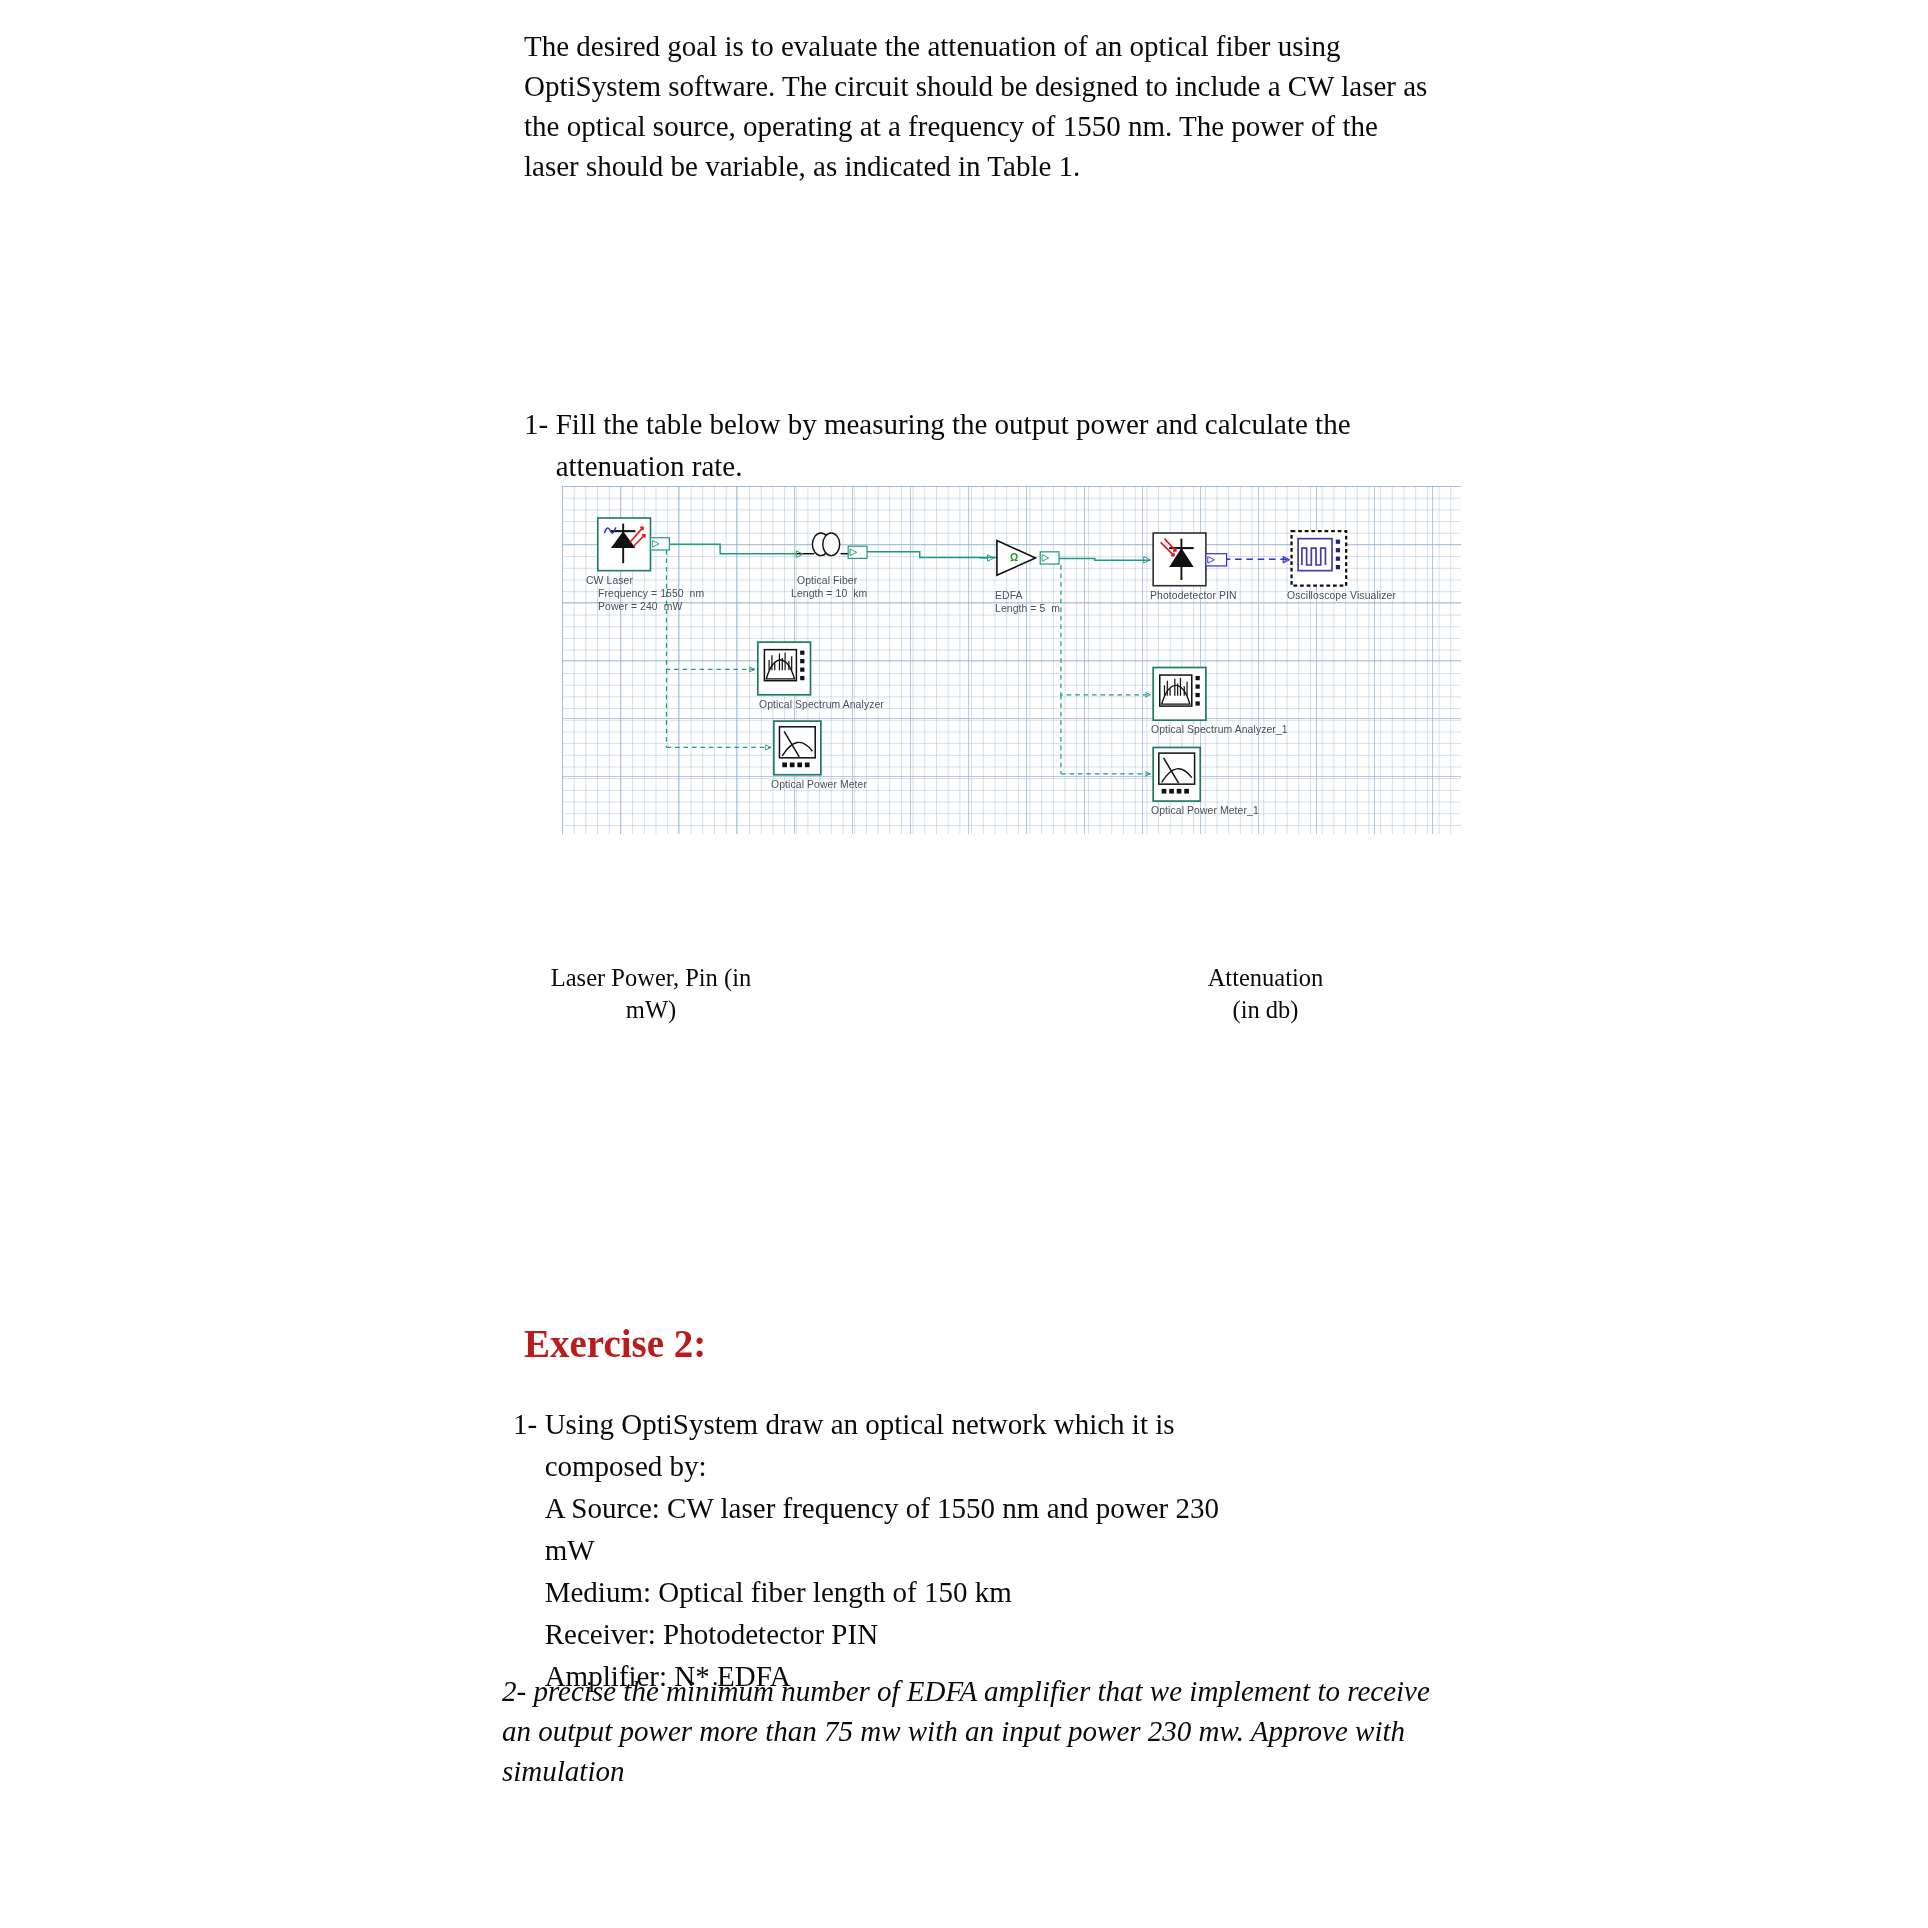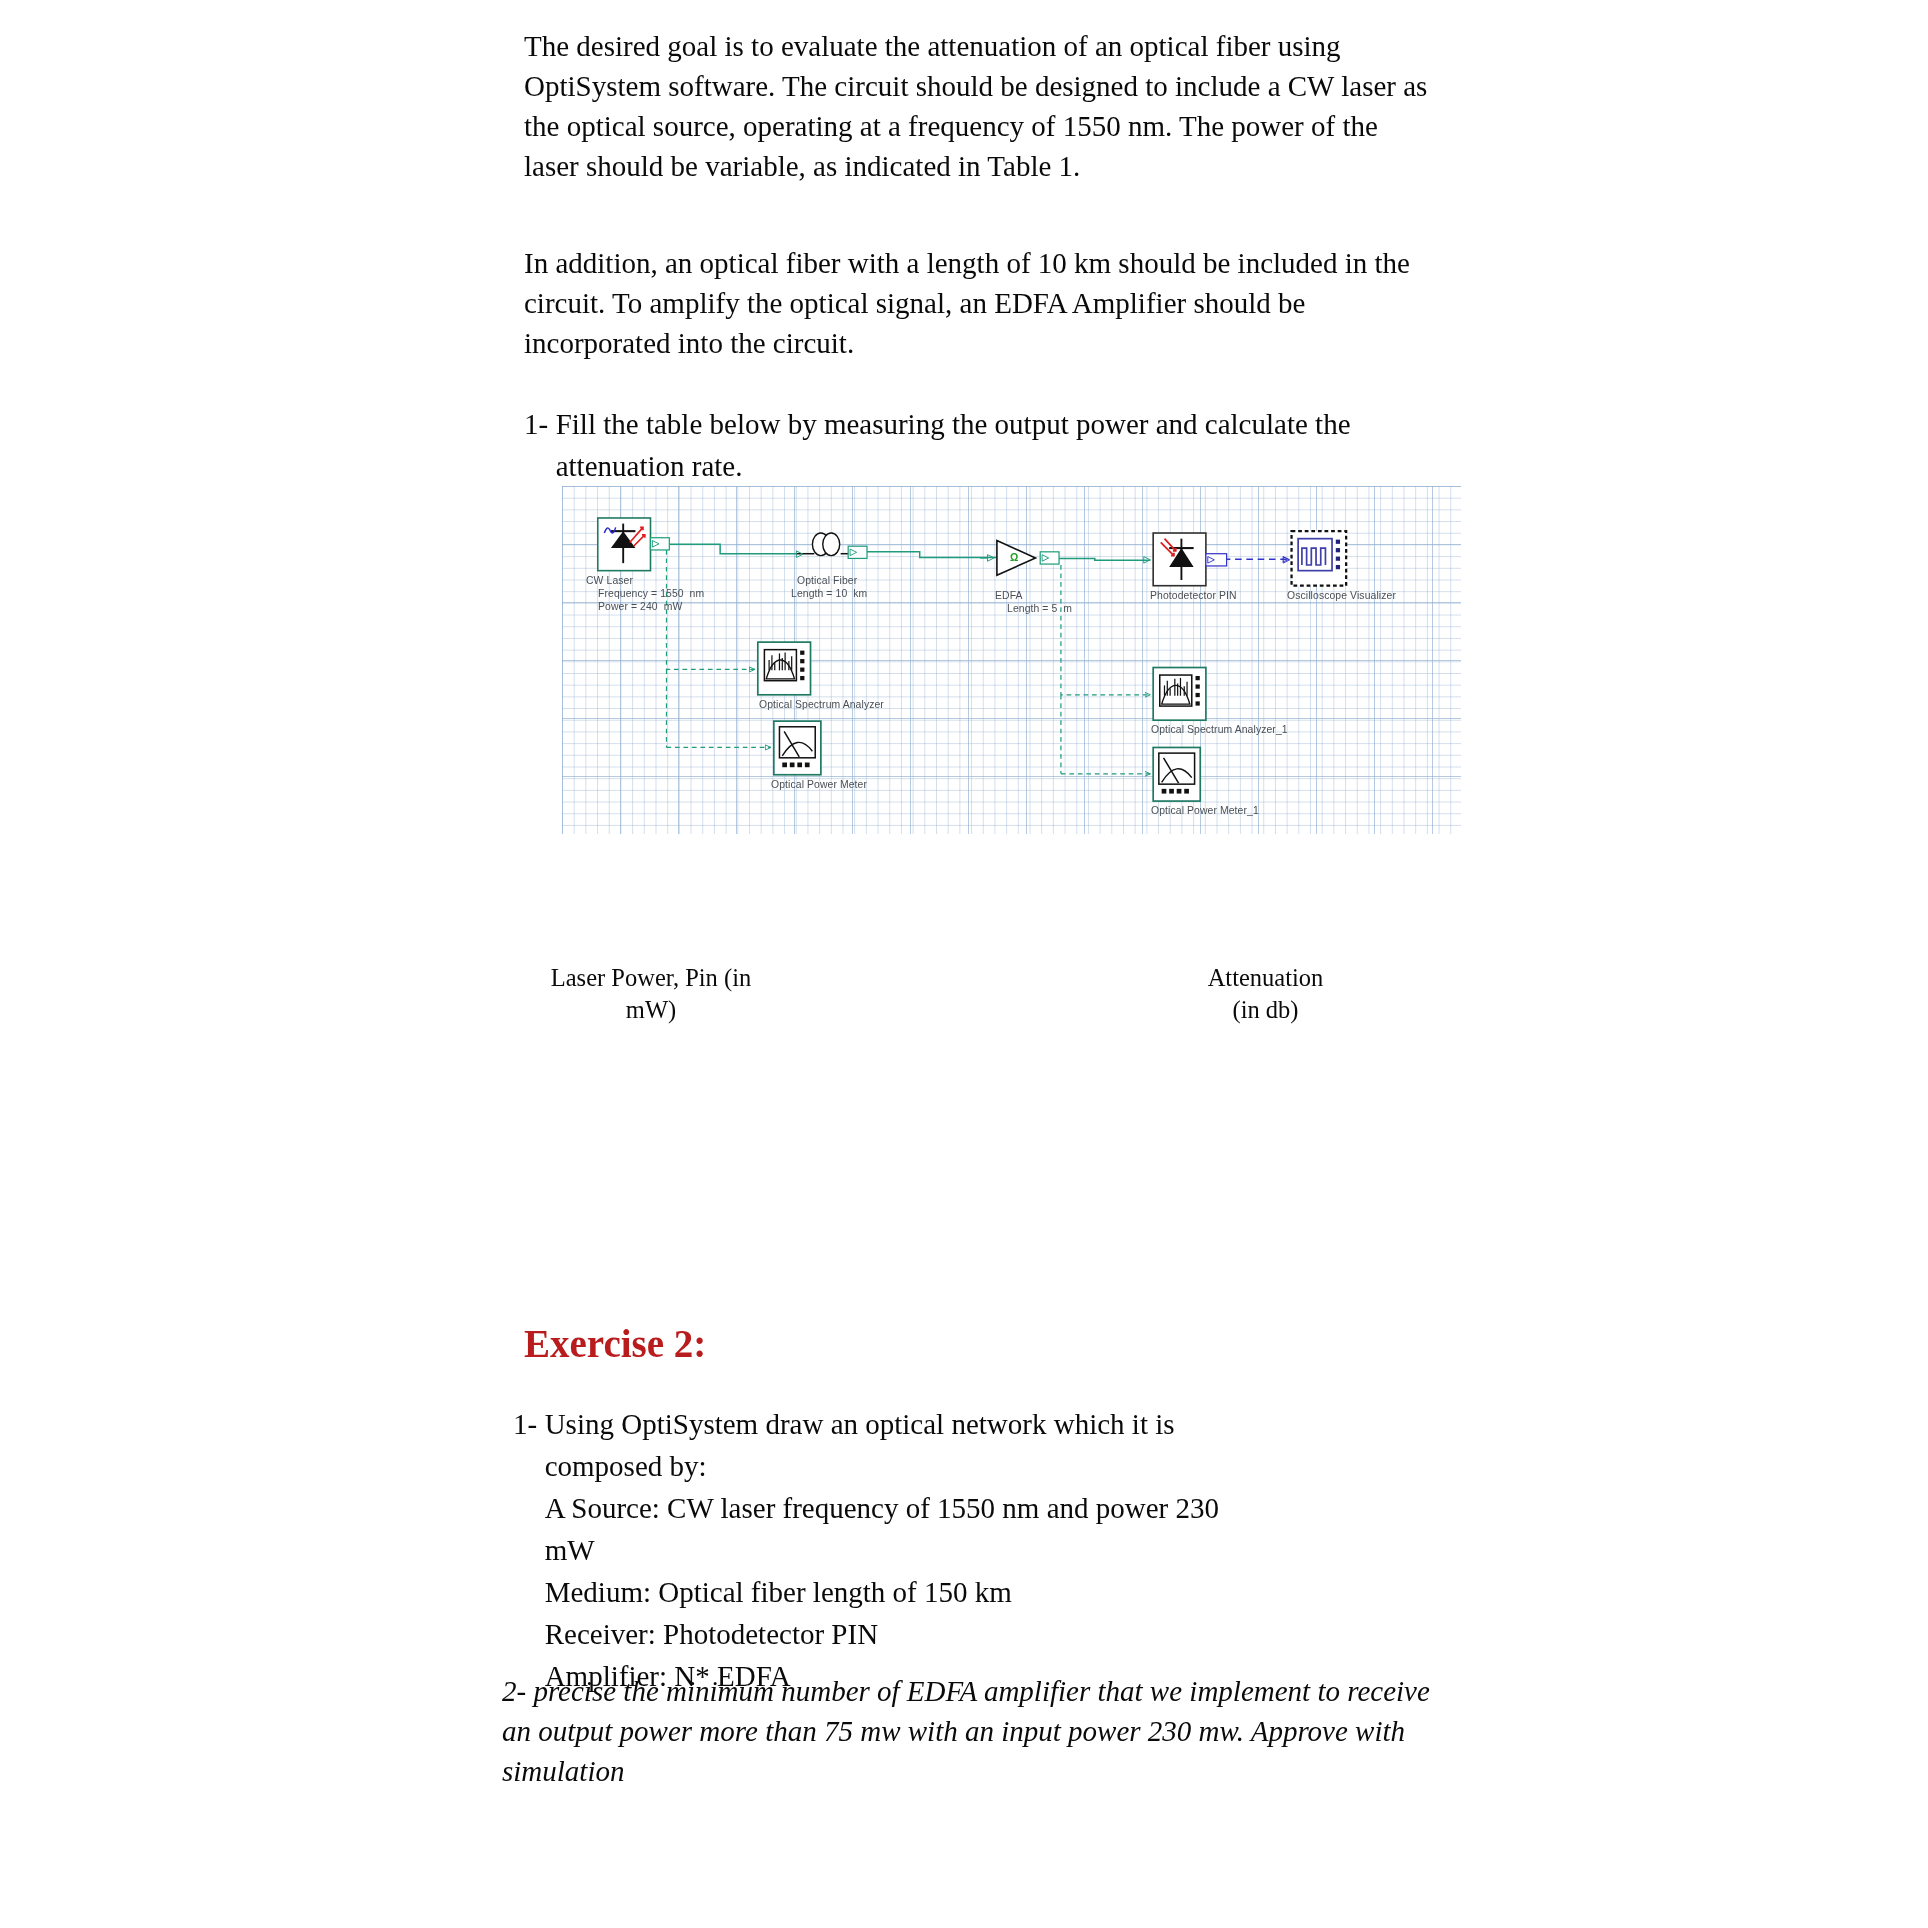--- a/index.html
+++ b/index.html
@@ -132,21 +132,20 @@
     font-style: italic;
   }
 </style>
 </head>
 <body>
 
 <div class="page">
 
   <div class="prose" id="intro-para-1">The desired goal is to evaluate the attenuation of an optical fiber using OptiSystem software. The circuit should be designed to include a CW laser as the optical source, operating at a frequency of 1550 nm. The power of the laser should be variable, as indicated in Table 1.</div>
 
-  <div class="prose" id="intro-para-2">In addition, an optical fiber with a length of 10 km should be included in the circuit. To amplify the optical signal, an EDFA Amplifier should be incorporated into the circuit.</div>
 
   <div class="numbered-item" id="task-1">
     <span class="marker">1-</span>
     <span class="body">Fill the table below by measuring the output power and calculate the attenuation rate.</span>
   </div>
 
   <div id="circuit-figure">
 
     <div id="circuit-grid"></div>
 
@@ -326,21 +325,21 @@
     </svg>
 
     <div class="comp-label" style="left:24px; top:89px;">CW Laser</div>
     <div class="comp-label" style="left:36px; top:102px;">Frequency = 1550  nm</div>
     <div class="comp-label" style="left:36px; top:115px;">Power = 240  mW</div>
 
     <div class="comp-label" style="left:235px; top:89px;">Optical Fiber</div>
     <div class="comp-label" style="left:229px; top:102px;text-align:right;">Length = 10  km</div>
 
     <div class="comp-label" style="left:433px; top:104px;">EDFA</div>
-    <div class="comp-label" style="left:433px; top:117px;padding-left:12px;">Length = 5  m</div>
+    <div class="comp-label" style="left:433px; top:117px;">Length = 5  m</div>
 
     <div class="comp-label" style="left:588px; top:104px;">Photodetector PIN</div>
 
     <div class="comp-label" style="left:725px; top:104px;">Oscilloscope Visualizer</div>
 
     <div class="comp-label" style="left:197px; top:213px;">Optical Spectrum Analyzer</div>
 
     <div class="comp-label" style="left:209px; top:293px;">Optical Power Meter</div>
 
     <div class="comp-label" style="left:589px; top:238px;">Optical Spectrum Analyzer_1</div>

